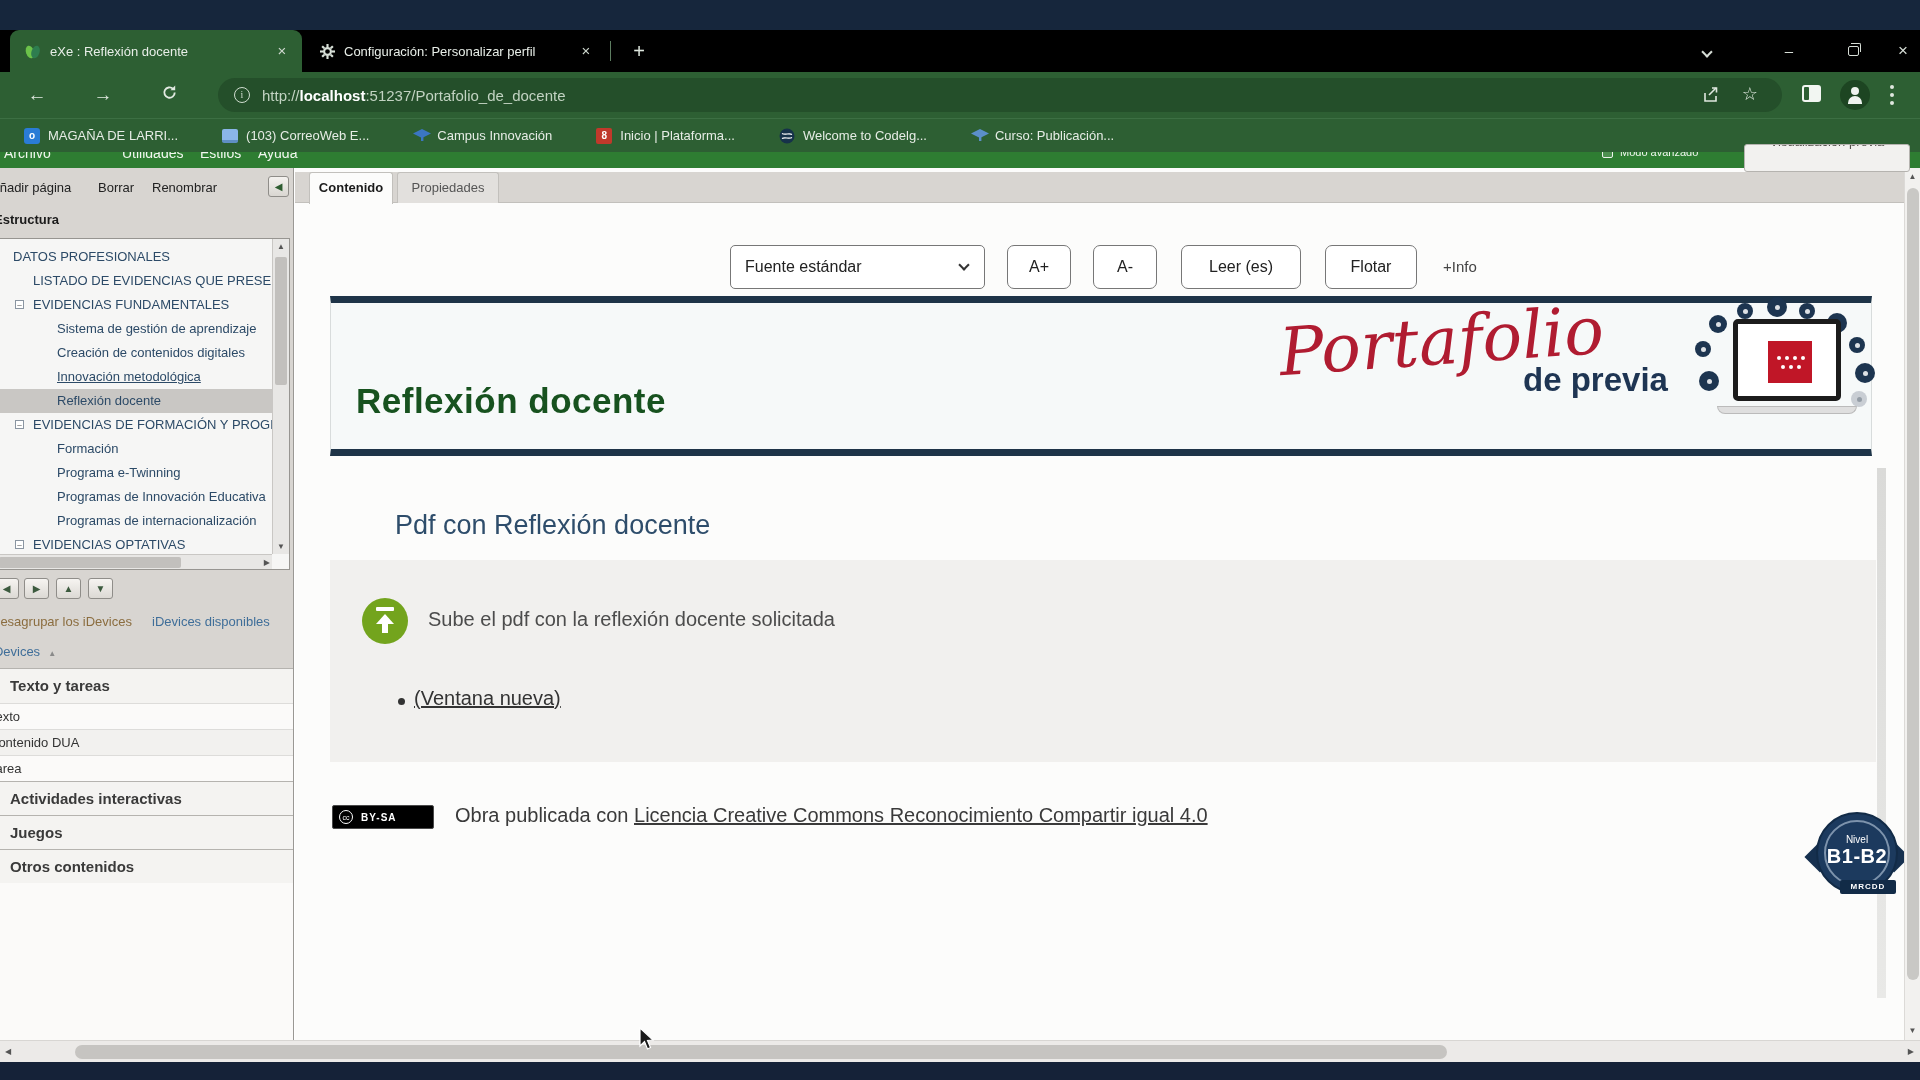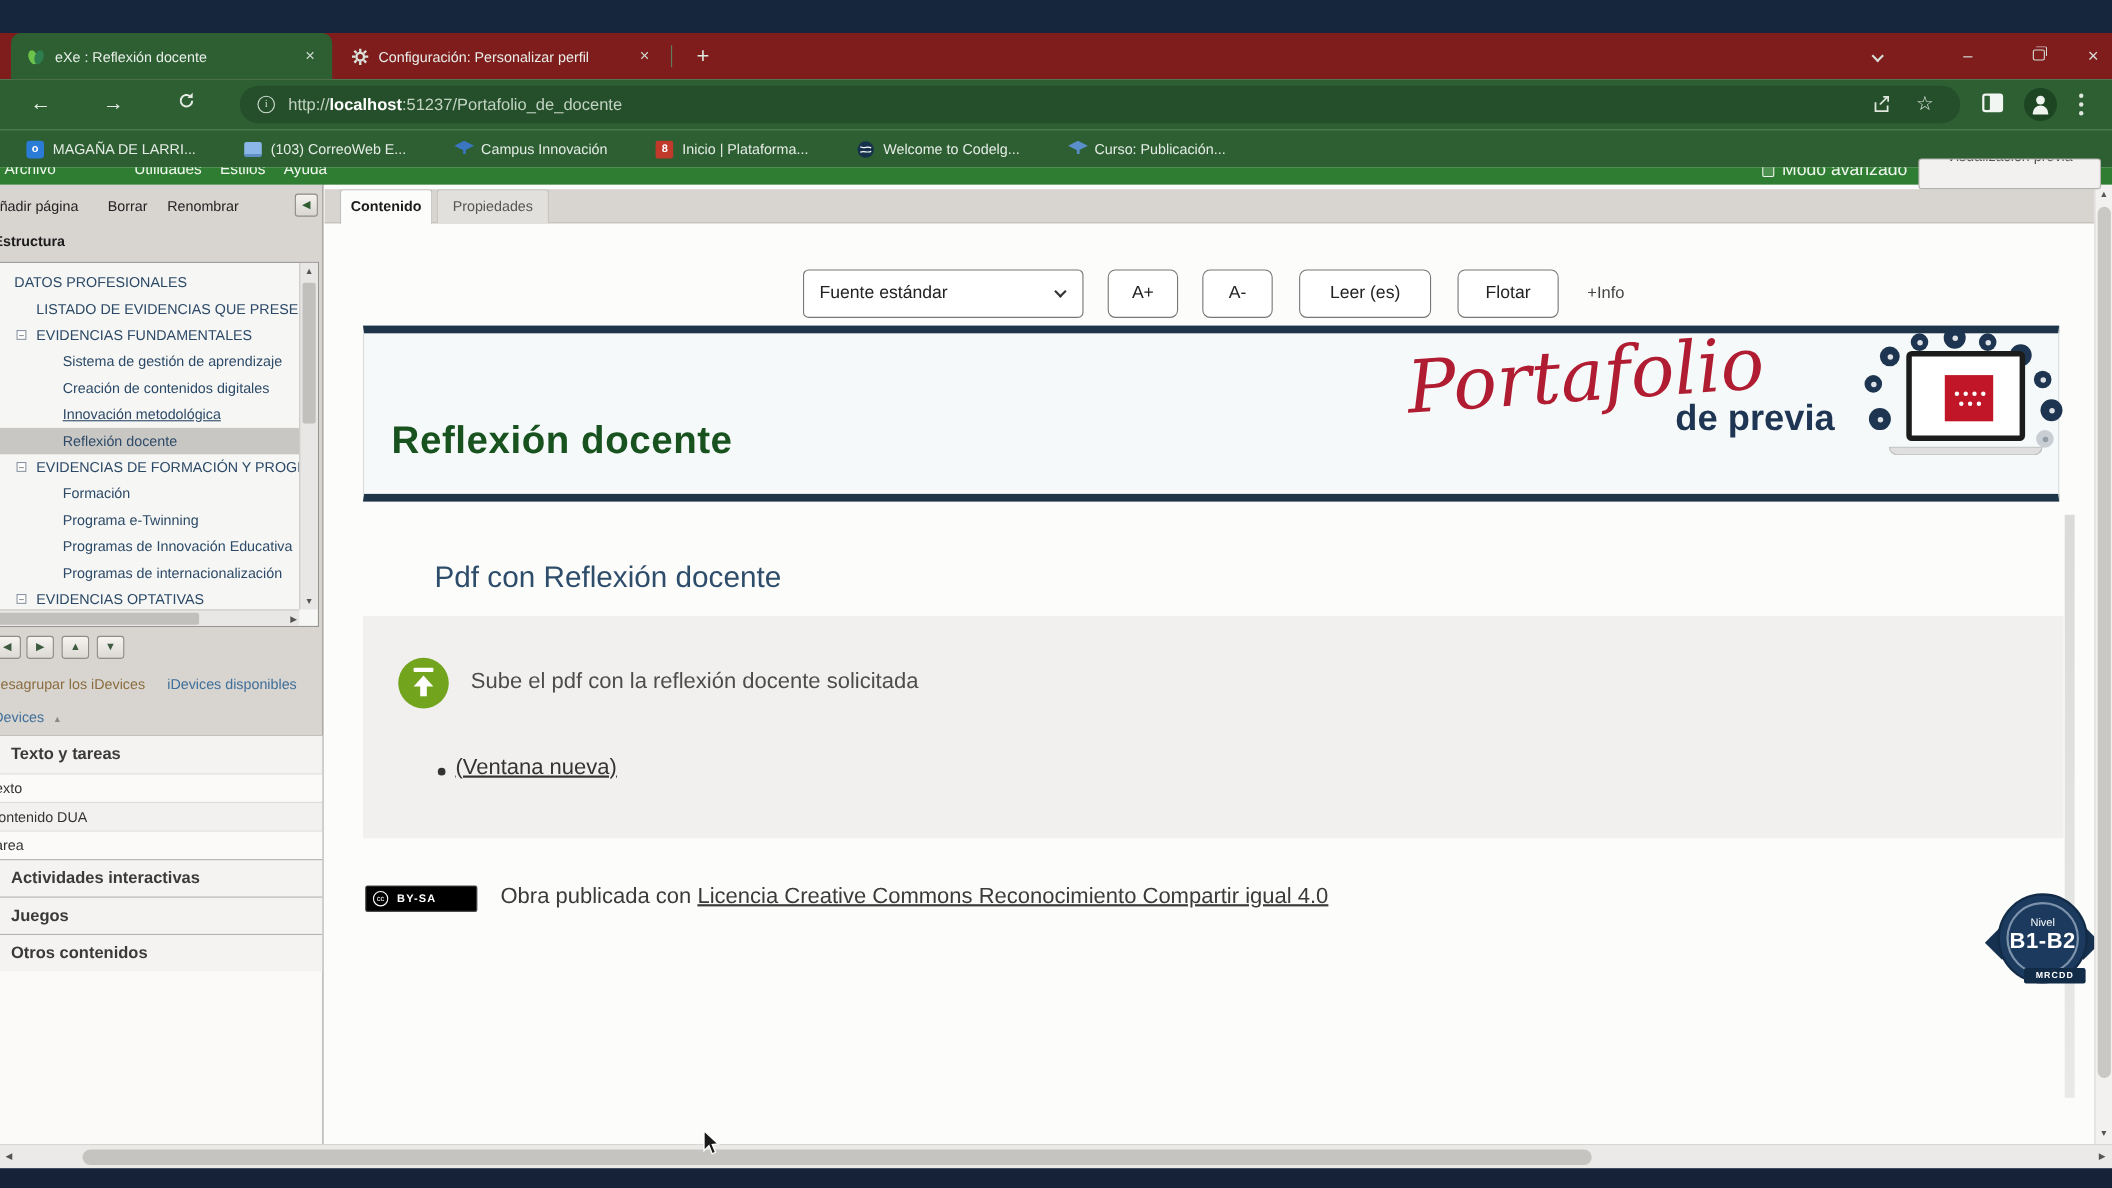--- a/index.html
+++ b/index.html
@@ -3,21 +3,21 @@
 <meta charset="utf-8">
 <style>
   * { margin:0; padding:0; box-sizing:border-box; }
   html,body { width:1920px; height:1080px; overflow:hidden; }
   body { font-family:"Liberation Sans", sans-serif; background:#fff; position:relative; }
   #screen { position:absolute; inset:0; width:1920px; height:1080px; }
   .abs { position:absolute; }
 
   
   #titlebar { left:0; top:0; width:1920px; height:30px; background:#16263c; }
-  #tabbar   { left:0; top:30px; width:1920px; height:42px; background:#7f1d1d; }
+  #tabbar   { left:0; top:30px; width:1920px; height:42px; background:#000000; }
   .tab { position:absolute; top:0; height:42px; border-radius:9px 9px 0 0; display:flex; align-items:center; padding:0 10px 0 14px; }
   #tab-1 { left:10px; width:292px; background:#2d5f33; }
   #tab-2 { left:306px; width:300px; }
   .tab-title { font-size:13px; color:#e8eee8; margin-left:9px; white-space:nowrap; overflow:hidden; flex:1; }
   .tab-close { width:20px; height:20px; line-height:19px; text-align:center; color:#cfd9cf; font-size:15px; border-radius:50%; cursor:default; }
   .tab-sep { left:610px; top:11px; width:1px; height:20px; background:#5d7d61; }
   #new-tab { left:626px; top:9px; width:26px; height:26px; color:#dfe7df; font-size:20px; text-align:center; line-height:25px; }
   .winctl { position:absolute; top:11px; width:26px; height:20px; color:#d6ddd6; font-size:15px; text-align:center; line-height:20px; }
   #win-chev { left:1694px; } #win-min { left:1776px; }
   #win-restore { left:1840px; } #win-close { left:1890px; font-size:17px; }
@@ -44,21 +44,21 @@
   #menu-dots i { display:block; width:4px; height:4px; border-radius:50%; background:#dfe7df; margin-bottom:4px; }
 
   #bookmarksbar { left:0; top:118px; width:1920px; height:34px; background:#2d5f33; border-top:1px solid #3c6f43; display:flex; align-items:center; padding-left:24px; gap:44px; }
   .bm { display:flex; align-items:center; gap:8px; white-space:nowrap; }
   .bm-label { font-size:13px; color:#e6ece5; }
   .bm-ic { width:16px; height:16px; flex:none; position:relative; display:inline-block; }
 
   
   #menustrip { left:0; top:152px; width:1920px; height:16px; background:#2e7d32; overflow:hidden; }
   .menu-item { position:absolute; top:-7px; color:#f2f6f0; font-size:14px; white-space:nowrap; }
-  #adv-mode { position:absolute; top:-6px; left:1602px; color:#f2f6f0; font-size:16px; display:flex; gap:7px; align-items:center; }
+  #adv-mode { position:absolute; top:-6px; left:1602px; color:#f2f6f0; font-size:11px; display:flex; gap:7px; align-items:center; }
   #adv-mode .cb { width:11px; height:11px; border:1.4px solid #eef3ee; border-radius:2px; background:rgba(255,255,255,.15); }
   #preview-btn { left:1744px; top:144px; width:166px; height:28px; background:#f2f1ef; border:1px solid #b5b3af; border-radius:3px; overflow:hidden; z-index:6; text-align:center; }
   #preview-btn span { display:block; margin-top:-11px; font-size:13px; color:#55514d; white-space:nowrap; }
 
   
   #sidebar { left:0; top:168px; width:294px; height:872px; background:#d8d5d1; border-right:1px solid #9a9894; overflow:hidden; }
   .sb-toolbtn { position:absolute; top:12px; font-size:13px; color:#222; white-space:nowrap; }
   #collapse-pane-btn { position:absolute; left:268px; top:8px; width:21px; height:21px; background:linear-gradient(#f4f2ef,#d9d6d1); border:1px solid #8f8d89; border-radius:3px; font-size:10px; color:#2e5d31; text-align:center; line-height:19px; }
   #structure-label { position:absolute; left:-6px; top:44px; font-size:13px; font-weight:bold; color:#1b1b1b; }
   #treepanel { position:absolute; left:-2px; top:70px; width:292px; height:332px; background:#f6f6f5; border:1px solid #979591; }

